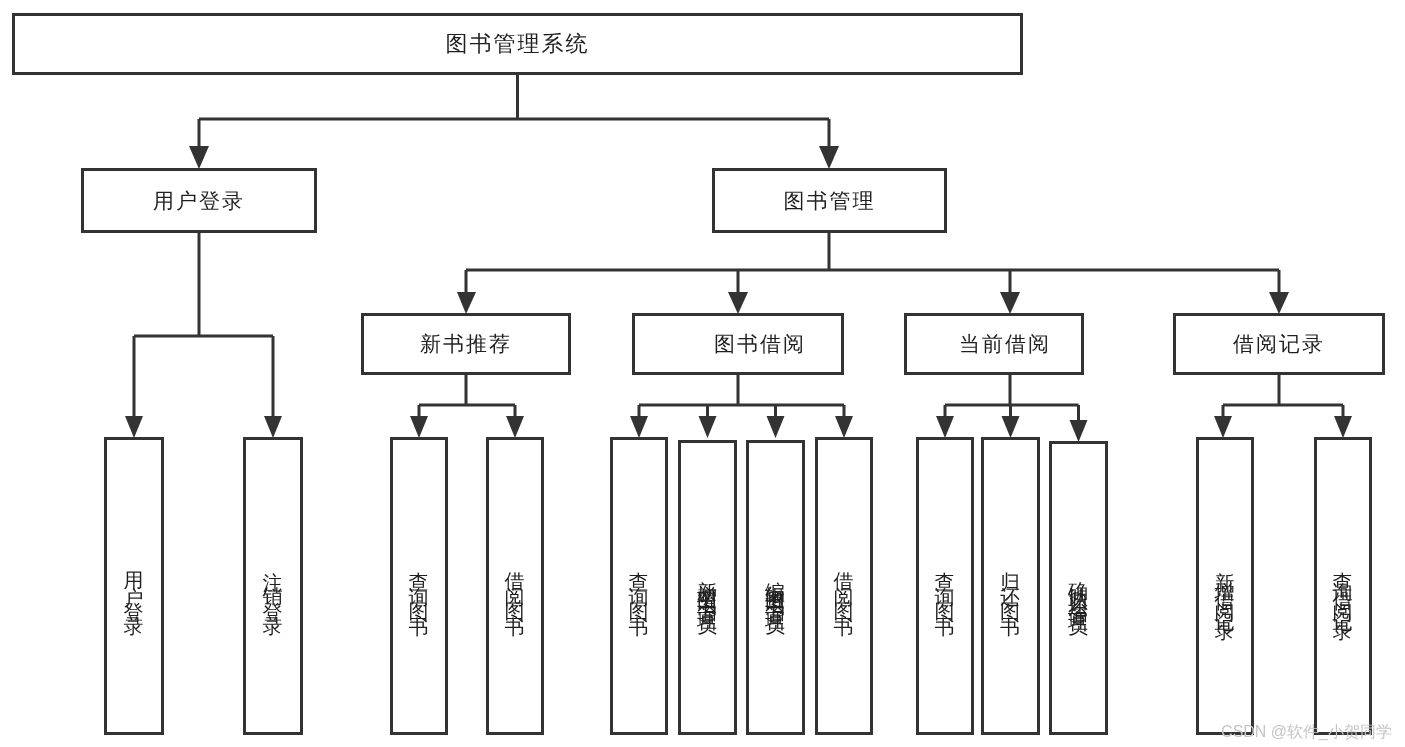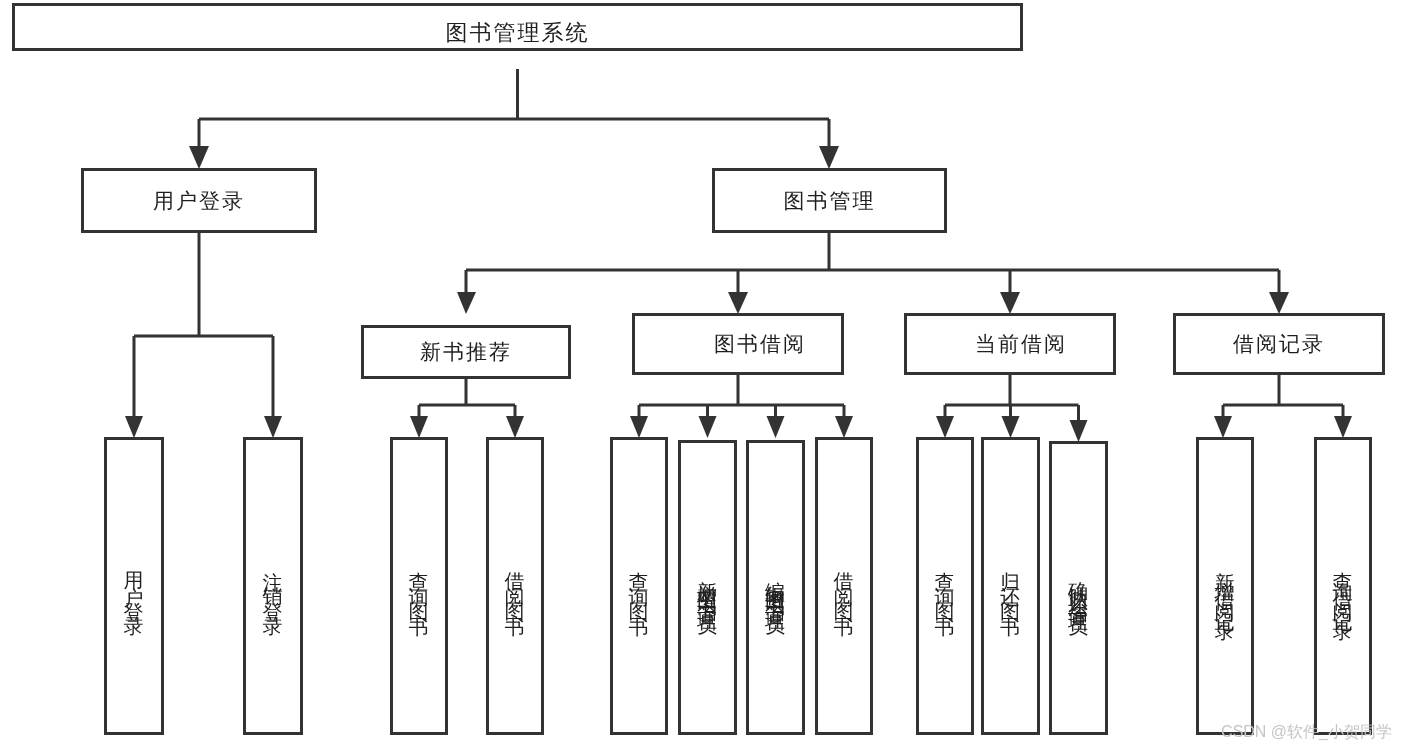--- a/index.html
+++ b/index.html
@@ -91,38 +91,38 @@
       <polygon points="766.5,416 784.5,416 775.5,438"></polygon>
       <polygon points="835,416 853,416 844,438"></polygon>
       <polygon points="936,416 954,416 945,438"></polygon>
       <polygon points="1001.5,416 1019.5,416 1010.5,438"></polygon>
       <polygon points="1069.5,420 1087.5,420 1078.5,442"></polygon>
       <polygon points="1214,416 1232,416 1223,438"></polygon>
       <polygon points="1334,416 1352,416 1343,438"></polygon>
     </g>
   </svg>
 
-  <div class="node h root" style="left:12px; top:3px; width:1011px; height:48px;align-items:flex-end;">
+  <div class="node h root" style="left:12px; top:13px; width:1011px; height:62px;">
     <span class="label">图书管理系统</span>
   </div>
 
   <div class="node h" style="left:81px; top:168px; width:236px; height:65px;">
     <span class="label">用户登录</span>
   </div>
   <div class="node h" style="left:712px; top:168px; width:235px; height:65px;">
     <span class="label">图书管理</span>
   </div>
 
-  <div class="node h" style="left:361px; top:313px; width:210px; height:54px;margin-top:12px;">
+  <div class="node h" style="left:361px; top:313px; width:210px; height:62px;">
     <span class="label">新书推荐</span>
   </div>
   <div class="node h" style="left:632px; top:313px; width:212px; height:62px;padding-left:44px;">
     <span class="label">图书借阅</span>
   </div>
-  <div class="node h" style="left:904px; top:313px; width:212px; height:62px;padding-left:22px;">
+  <div class="node h" style="left:904px; top:313px; width:180px; height:62px;padding-left:22px;">
     <span class="label">当前借阅</span>
   </div>
   <div class="node h" style="left:1173px; top:313px; width:212px; height:62px;">
     <span class="label">借阅记录</span>
   </div>
 
   <div class="node v" style="left:104px; top:437px; width:60px; height:298px;">
     <span class="label sp4">用户登录</span>
   </div>
   <div class="node v" style="left:243px; top:437px; width:60px; height:298px;">

